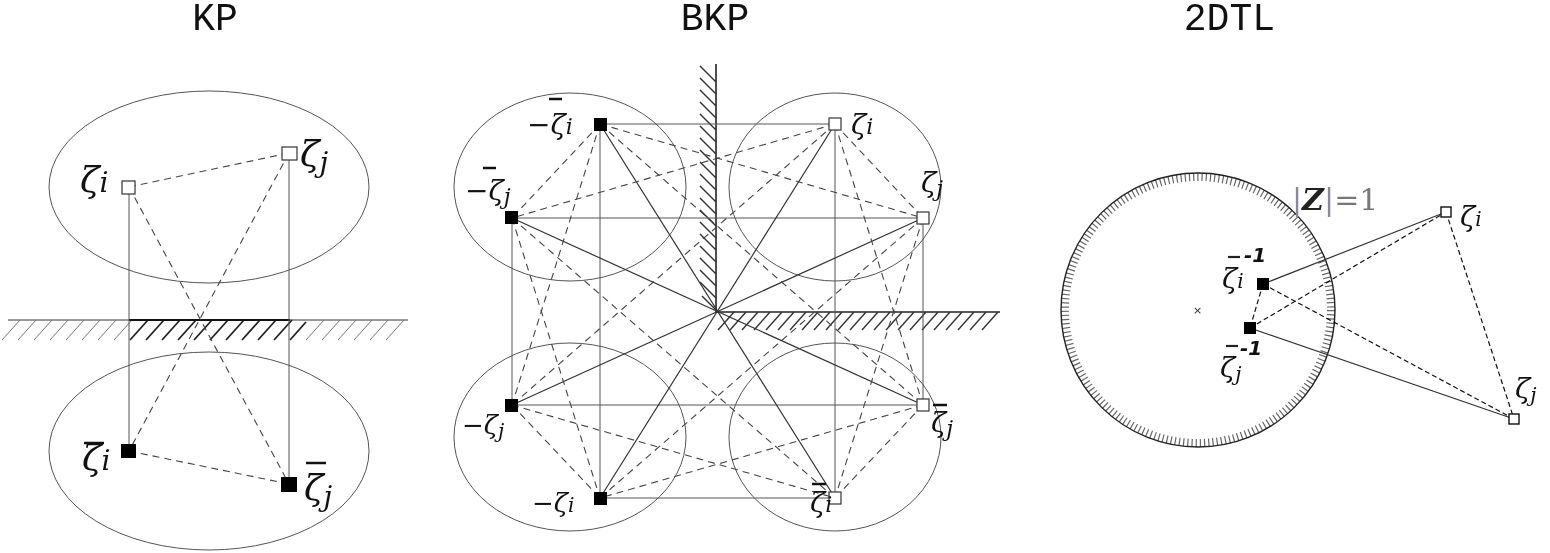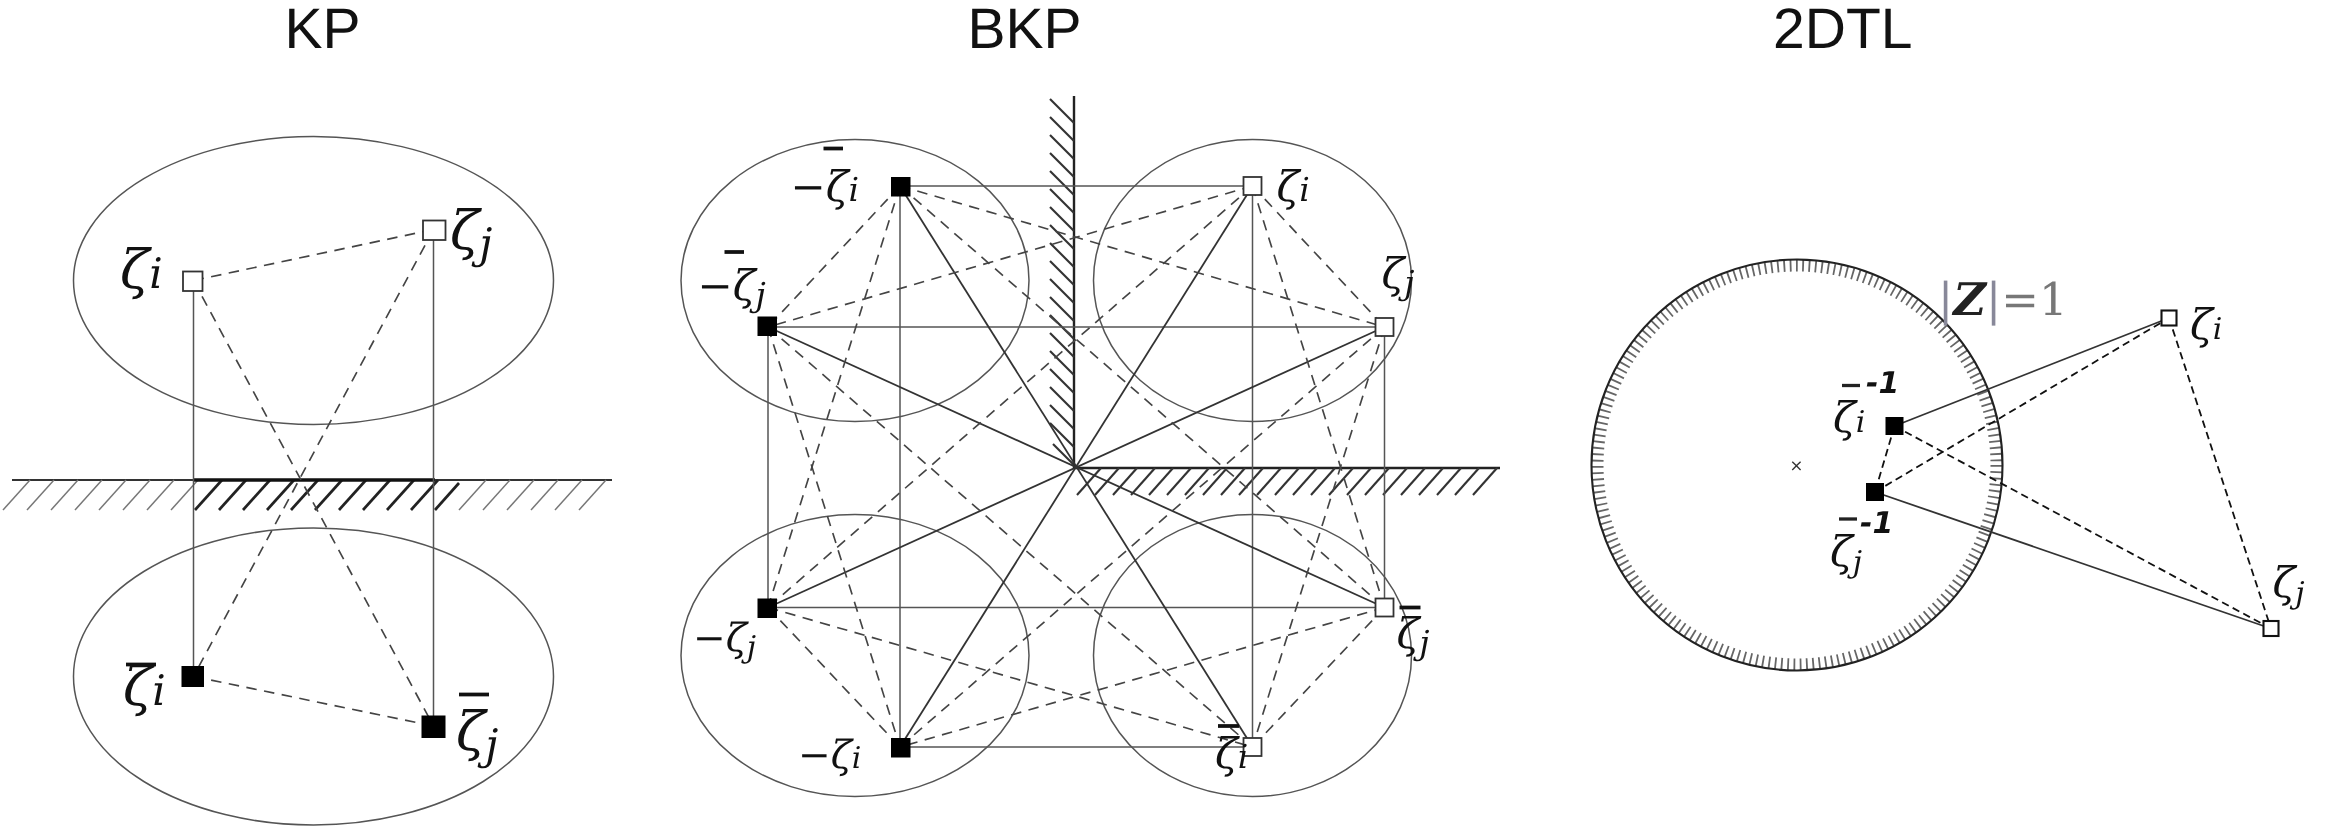--- a/index.html
+++ b/index.html
@@ -1,30 +1,30 @@
 <!DOCTYPE html>
 <html><head>
 <meta charset="utf-8">
 <style>
   html, body { margin: 0; padding: 0; background: #ffffff; }
   body { width: 1550px; height: 553px; position: relative; overflow: hidden; font-family: "DejaVu Serif", serif; }
-  .title { position: absolute; top: 0; font-family: Liberation Sans, sans-serif; font-size: 38px; color: #111; text-align: center; line-height: 40px; }
+  .title { position: absolute; top: 0; font-family: Liberation Mono, monospace; font-size: 38px; color: #111; text-align: center; line-height: 40px; }
   svg { position: absolute; left: 0; top: 0; }
   .lbl { font-family: "DejaVu Serif", serif; font-style: italic; fill: #111; }
   .sub { font-family: "DejaVu Serif", serif; font-style: italic; fill: #111; }
   .thin { stroke: #555; stroke-width: 1; fill: none; }
   .solid { stroke: #333; stroke-width: 1.2; fill: none; }
   .dash { stroke: #444; stroke-width: 1.1; fill: none; stroke-dasharray: 7 5; }
   .dashdark { stroke: #111; stroke-width: 1.2; fill: none; stroke-dasharray: 5 3; }
 </style>
 </head>
 <body>
 
 <div class="title" style="left:150px;width:130px;">KP</div>
-<div class="title" style="left:608px;width:150px;">BKP</div>
+<div class="title" style="left:640px;width:150px;">BKP</div>
 <div class="title" style="left:1115px;width:160px;text-align:right;">2DTL</div>
 
 <svg width="1550" height="553" viewBox="0 0 1550 553" xmlns="http://www.w3.org/2000/svg">
   <defs>
     <pattern id="hatchH" patternUnits="userSpaceOnUse" width="12" height="20">
       <line x1="0" y1="20" x2="12" y2="0" stroke="#444" stroke-width="1.2"></line>
     </pattern>
   </defs>
 
   <g>

